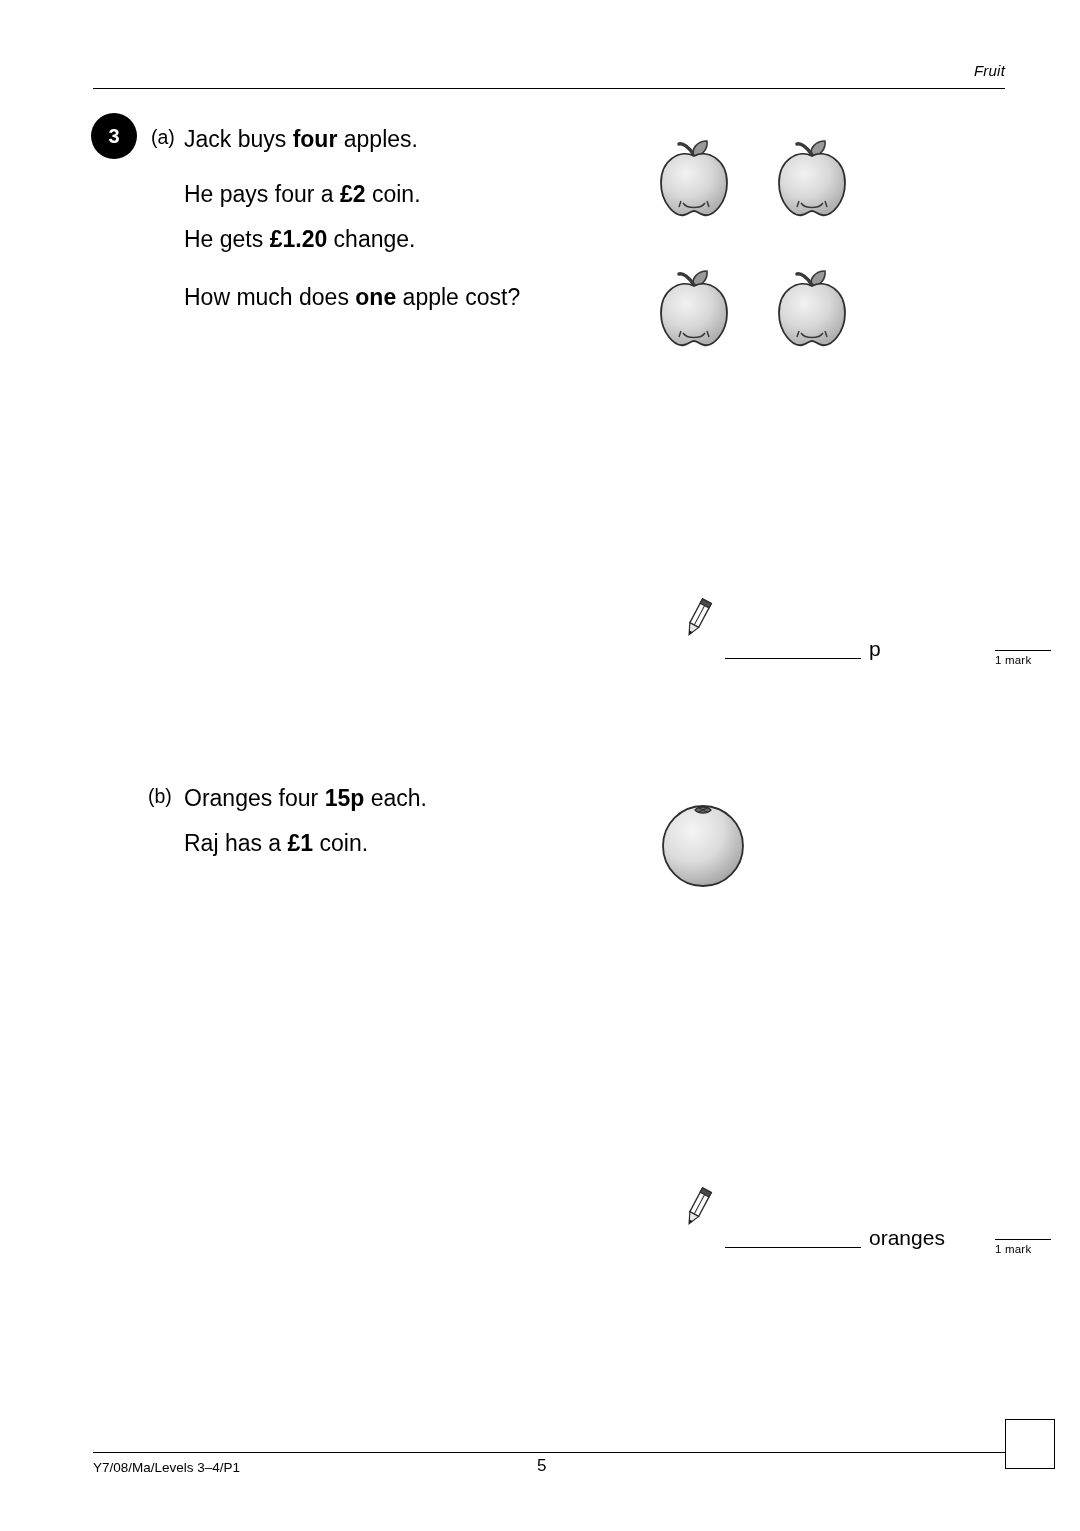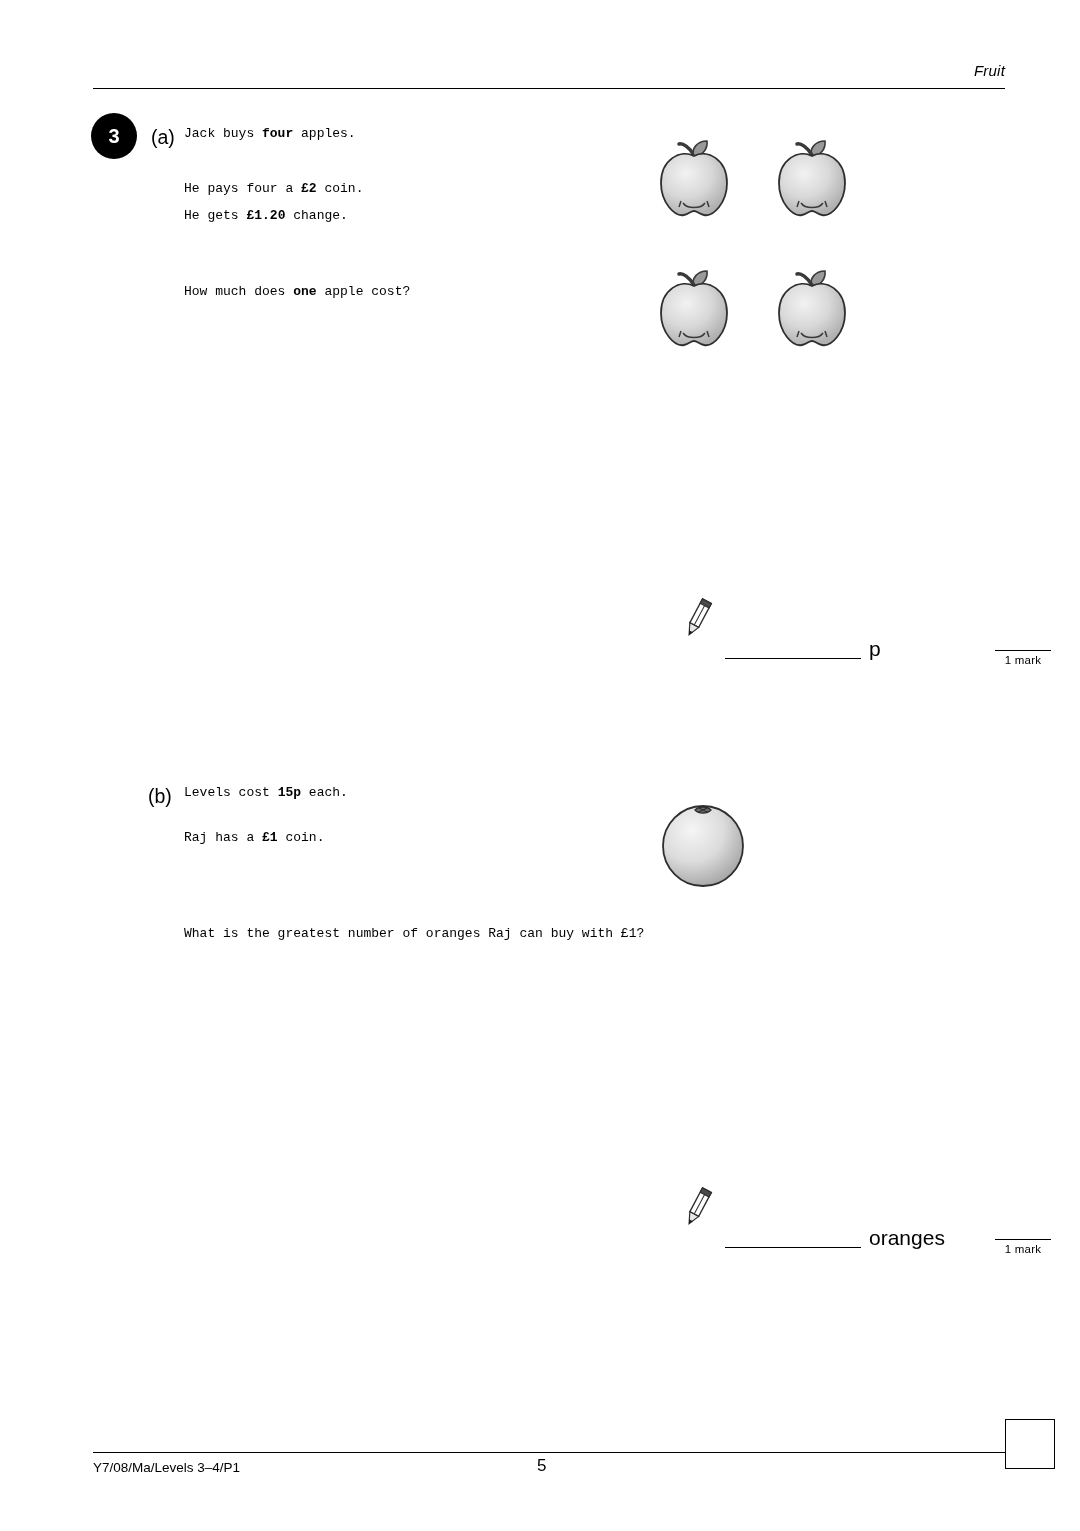--- a/index.html
+++ b/index.html
@@ -53,23 +53,22 @@
     justify-content: center;
   }
 
   
   .part-label {
     position: absolute;
     font-size: 19.5px;
   }
   .line {
     position: absolute;
-    font-size: 13px;
+    font-size: 23px;
     white-space: nowrap;
-    font-family: Liberation Mono, monospace;
   }
   .line b { font-weight: bold; }
 
   
   .apple {
     position: absolute;
     width: 86px;
     height: 82px;
   }
   .orange-img {
@@ -84,21 +83,20 @@
     height: 1px;
     background: #000000;
   }
   .ans-unit {
     position: absolute;
     font-size: 21px;
   }
   .mark-box {
     position: absolute;
     width: 56px;
-    text-align: center;
   }
   .mark-box .bar {
     width: 56px;
     height: 1px;
     background: #000000;
     margin-bottom: 3px;
   }
   .mark-box .txt {
     font-size: 11.5px;
     letter-spacing: .2px;
@@ -154,21 +152,21 @@
   <div class="part-label" style="left:118px; top:126px;">(a)</div>
 
   <div class="line" style="left:151px; top:126px;">
     <span>Jack buys </span><b>four</b><span> apples.</span>
   </div>
 
   <div class="line" style="left:151px; top:181px;">
     <span>He pays four a </span><b>£2</b><span> coin.</span>
   </div>
 
-  <div class="line" style="left:151px; top:208px;">
+  <div class="line" style="left:151px; top:226px;">
     <span>He gets </span><b>£1.20</b><span> change.</span>
   </div>
 
   <div class="line" style="left:151px; top:284px;">
     <span>How much does </span><b>one</b><span> apple cost?</span>
   </div>
 
   <svg class="apple" style="left:618px; top:137px;" viewBox="0 0 86 82">
     <defs>
       <radialGradient id="ag1" cx="38%" cy="32%" r="70%">
@@ -245,30 +243,27 @@
   <div class="ans-rule" style="left:692px; top:658px; width:136px;"></div>
   <div class="ans-unit" style="left:836px; top:637px;">p</div>
   <div class="mark-box" style="left:962px; top:650px;">
     <div class="bar"></div>
     <div class="txt">1 mark</div>
   </div>
 
   <div class="part-label" style="left:115px; top:785px;">(b)</div>
 
   <div class="line" style="left:151px; top:785px;">
-    <span>Levels cost </span><b>15p</b><span> each.</span>
+    <span>Oranges four </span><b>15p</b><span> each.</span>
   </div>
 
   <div class="line" style="left:151px; top:830px;">
     <span>Raj has a </span><b>£1</b><span> coin.</span>
   </div>
 
-  <div class="line" style="left:151px; top:926px;">
-    <span>What is the greatest number of oranges Raj can buy with £1?</span>
-  </div>
 
   <svg class="orange-img" style="left:622px; top:795px;" viewBox="0 0 96 96">
     <defs>
       <radialGradient id="og1" cx="36%" cy="30%" r="72%">
         <stop offset="0%" stop-color="#f5f5f5"></stop>
         <stop offset="55%" stop-color="#dcdcdc"></stop>
         <stop offset="100%" stop-color="#a9a9a9"></stop>
       </radialGradient>
     </defs>
     <circle cx="48" cy="51" r="40" fill="url(#og1)" stroke="#2e2e2e" stroke-width="1.8"></circle>

